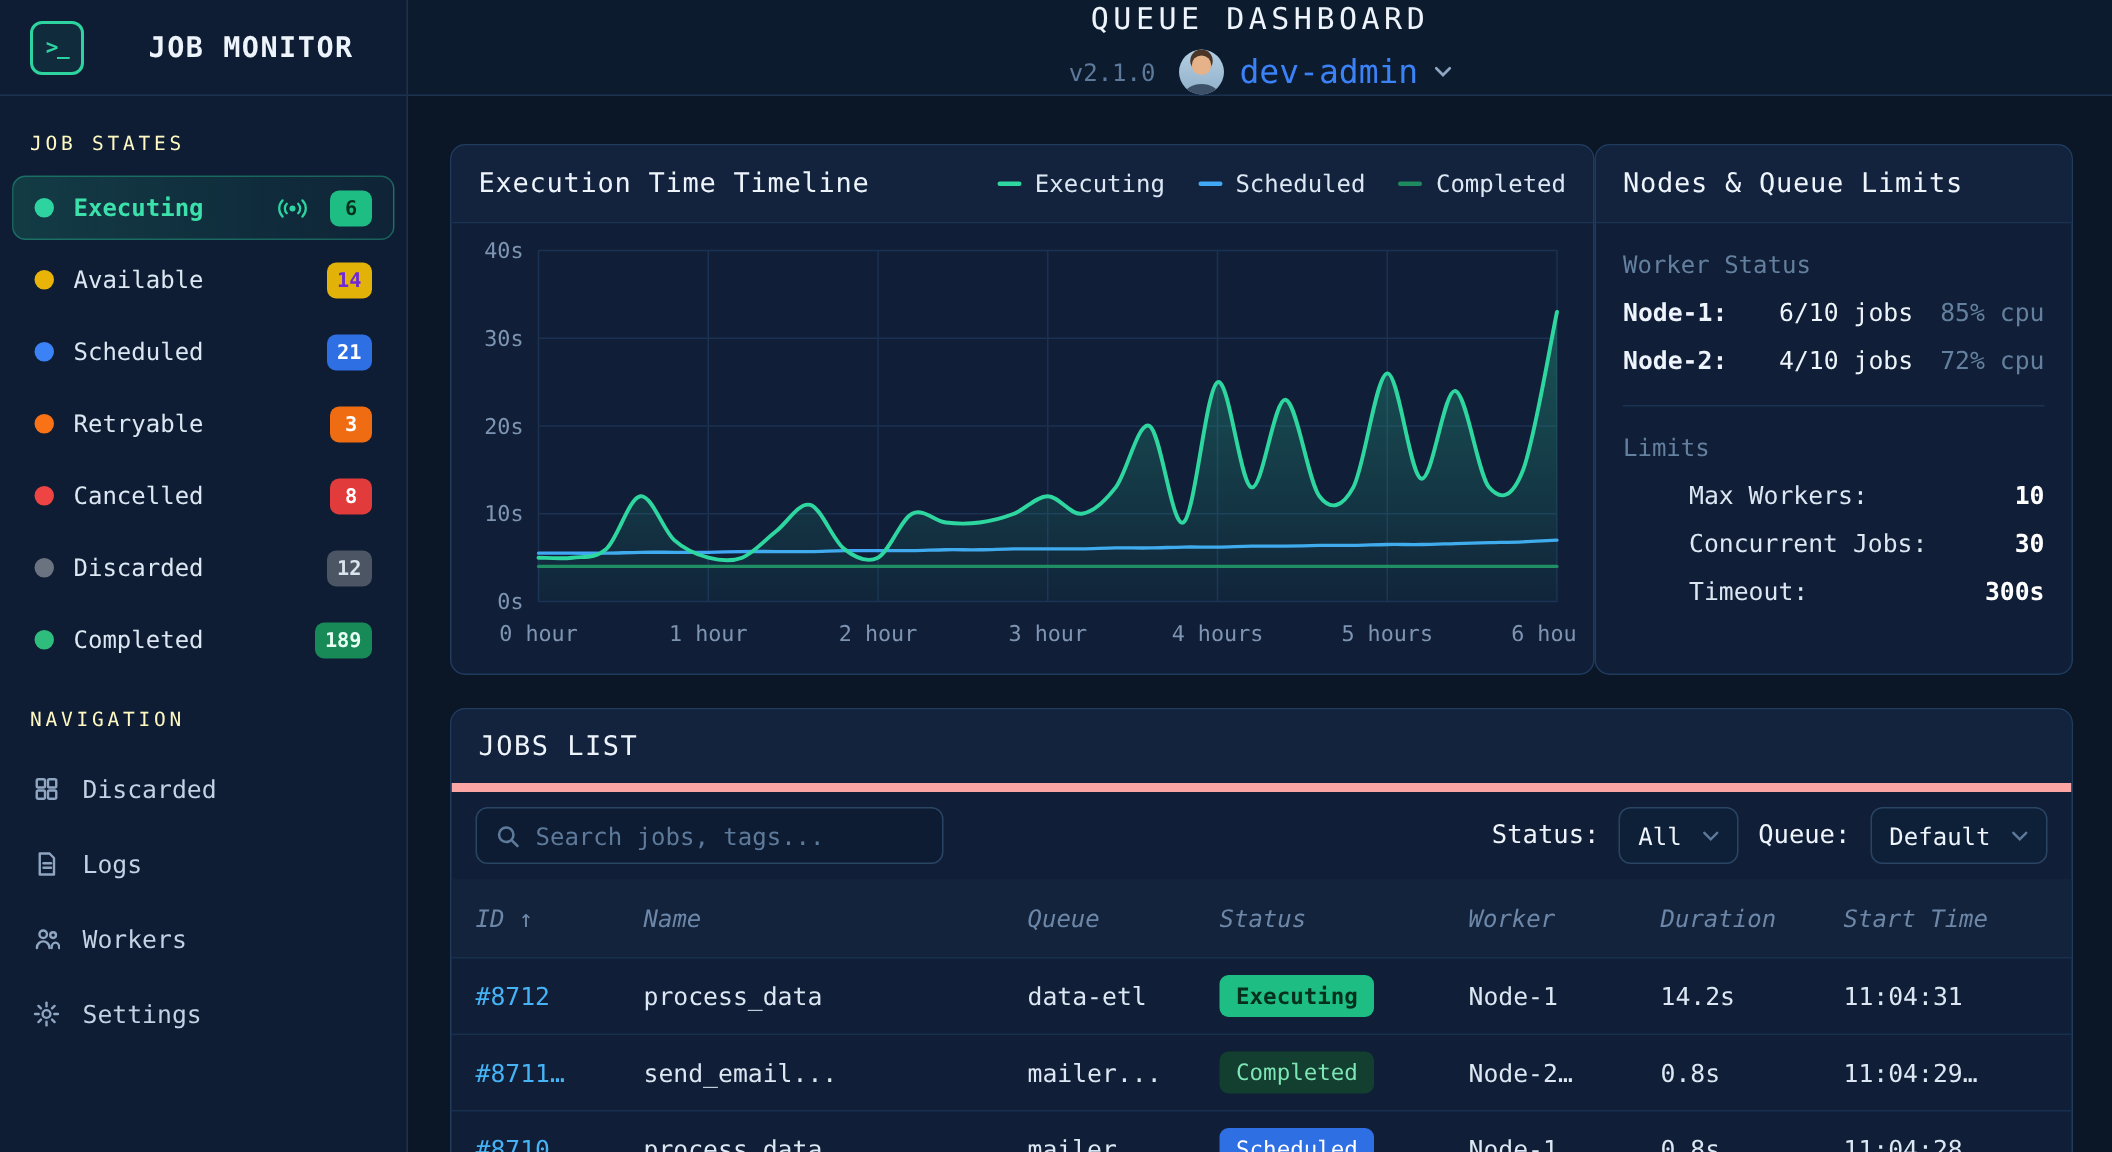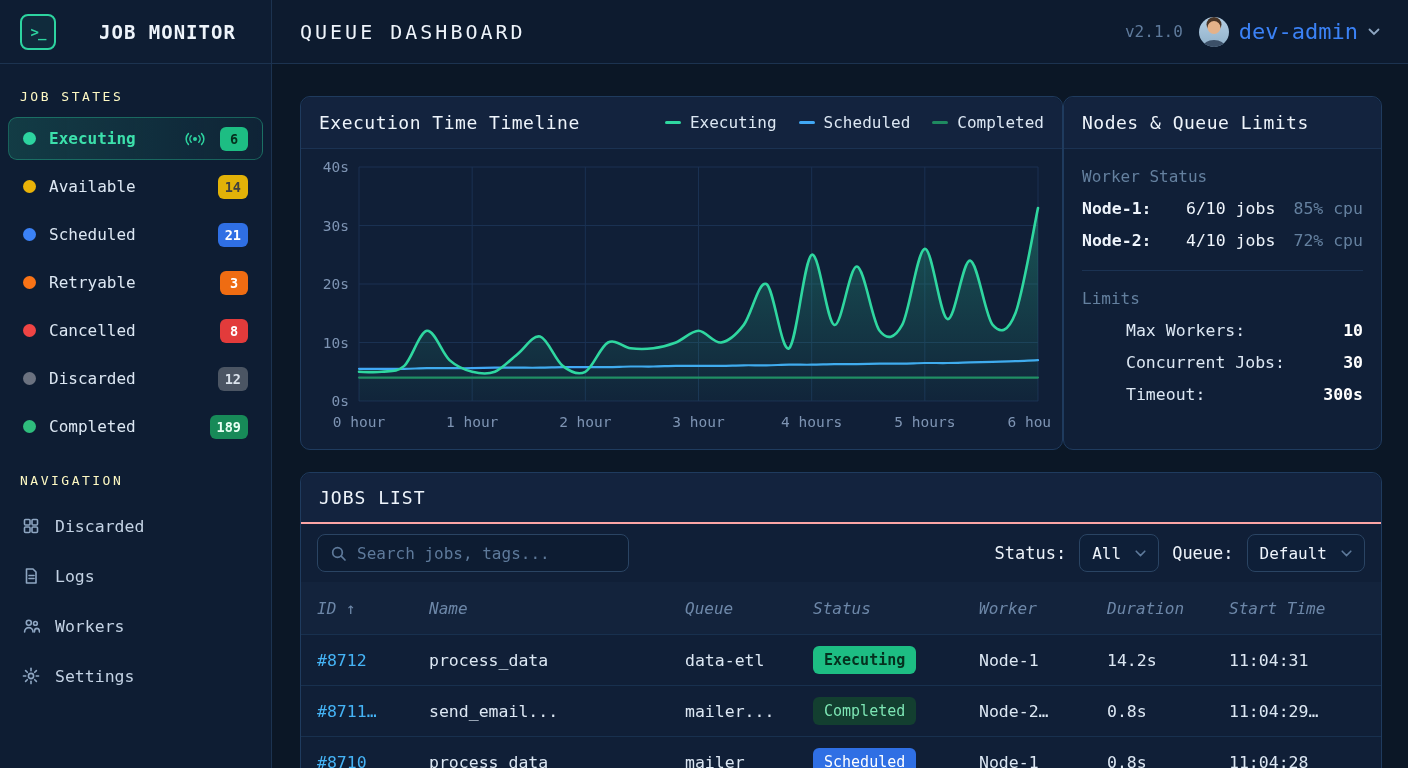--- a/index.html
+++ b/index.html
@@ -24,21 +24,21 @@
   .state-label { font-size:16px; color:#dce7f3; flex:1; }
   .live-icon { color:#2dd4a0; display:flex; margin-right:2px; }
   .count-badge { min-width:28px; height:24px; padding:0 7px; border-radius:6px; display:flex; align-items:center; justify-content:center; font-size:13.5px; font-weight:bold; }
   .nav { padding:0 14px; display:flex; flex-direction:column; }
   .nav-item { height:50px; display:flex; align-items:center; gap:15px; padding:0 8px; color:#c3d2e4; border-radius:8px; cursor:pointer; }
   .nav-item svg { color:#8ea6c2; flex:none; }
   .nav-label { font-size:16.5px; }
 
   
   .main { flex:1; display:flex; flex-direction:column; background:#0b1726; min-width:0; }
-  .topbar { height:64px; min-height:64px; display:flex; align-items:center; justify-content:space-between; padding:0 28px; border-bottom:1px solid #1c3350; background:#0d1b2f; }
+  .topbar { height:64px; min-height:64px; display:flex; align-items:center; justify-content:space-between; padding:0 28px; border-bottom:1px solid #1c3350; background:#0d1b2f;flex-direction:column; }
   .page-title { font-size:20px; letter-spacing:3px; color:#eef4fb; }
   .topbar-right { display:flex; align-items:center; gap:16px; }
   .version { color:#5e7a9b; font-size:16px; }
   .user-chip { display:flex; align-items:center; gap:10px; cursor:pointer; }
   .avatar { width:30px; height:30px; border-radius:50%; position:relative; overflow:hidden; background:linear-gradient(180deg,#b5cfe4,#8fb0c9); }
   .avatar::before { content:""; position:absolute; top:4px; left:50%; transform:translateX(-50%); width:13px; height:13px; border-radius:50%; background:#e5b289; box-shadow:0 -3px 0 1px #4a3526; }
   .avatar::after { content:""; position:absolute; bottom:-7px; left:50%; transform:translateX(-50%); width:22px; height:14px; border-radius:50% 50% 0 0; background:#3c5068; }
   .username { color:#3b82f6; font-size:22px; }
   .chev { color:#8ea6c2; display:flex; }
 
@@ -60,21 +60,21 @@
   .node-row { display:flex; align-items:baseline; margin-bottom:13px; font-size:16.5px; white-space:nowrap; }
   .node-name { font-weight:bold; color:#eef4fb; width:104px; }
   .node-jobs { color:#eef4fb; flex:1; }
   .node-cpu { color:#64809f; }
   .divider { height:1px; background:#1b3252; margin:7px 0 18px; }
   .limit-row { display:flex; justify-content:space-between; margin-bottom:13px; font-size:16.5px; }
   .limit-label { color:#dce7f3;padding-left:44px; }
   .limit-value { color:#ffffff; font-weight:bold; }
 
   .jobs-card { display:flex; flex-direction:column; height:420px; }
-  .jobs-head { padding:14px 18px; border-bottom:2px solid #fca5a5; background:#13233e; border-radius:10px 10px 0 0; }
+  .jobs-head { padding:14px 18px; border-bottom:6px solid #fca5a5; background:#13233e; border-radius:10px 10px 0 0; }
   .jobs-title { font-size:18px; letter-spacing:1px; color:#eef4fb; }
   .jobs-controls { display:flex; align-items:center; padding:10px 16px; gap:14px; }
   .search-box { width:312px; height:38px; background:#0d1c32; border:1px solid #2a4463; border-radius:8px; display:flex; align-items:center; gap:10px; padding:0 12px; }
   .search-box svg { color:#5e7a9b; flex:none; }
   .search-box input { flex:1; background:transparent; border:none; outline:none; color:#dce7f3; font:inherit; font-size:16px; min-width:0; }
   .search-box input::placeholder { color:#5e7a9b; }
   .controls-right { margin-left:auto; display:flex; align-items:center; gap:13px; }
   .ctrl-label { font-size:17px; color:#eef4fb; }
   .dropdown { height:38px; background:#0e1f38; border:1px solid #2a4463; border-radius:8px; display:flex; align-items:center; gap:14px; padding:0 12px; color:#eef4fb; font-size:16px; cursor:pointer; }
   .dropdown svg { color:#5e7a9b; }
@@ -113,21 +113,21 @@
             <path d="M13.8 3.8 A4.6 4.6 0 0 1 13.8 10.2"></path>
           <path d="M3.4 1.6 A7.6 7.6 0 0 0 3.4 12.4"></path>
             <path d="M16.6 1.6 A7.6 7.6 0 0 1 16.6 12.4"></path>
         </svg>
       </span>
       <span class="count-badge" style="background: rgb(29, 189, 131); color: rgb(5, 48, 30);">6</span>
     </div>
     <div class="state-row">
       <span class="state-dot" style="background: rgb(234, 179, 8);"></span>
       <span class="state-label">Available</span>
-      <span class="count-badge" style="background: rgb(226, 178, 8); color: #404040;">14</span>
+      <span class="count-badge" style="background: rgb(226, 178, 8); color: #6d28d9;">14</span>
     </div>
     <div class="state-row">
       <span class="state-dot" style="background: rgb(59, 130, 246);"></span>
       <span class="state-label">Scheduled</span>
       <span class="count-badge" style="background: rgb(47, 111, 228); color: rgb(255, 255, 255);">21</span>
     </div>
     <div class="state-row">
       <span class="state-dot" style="background: rgb(249, 115, 22);"></span>
       <span class="state-label">Retryable</span>
       <span class="count-badge" style="background: rgb(239, 108, 18); color: rgb(255, 255, 255);">3</span>

